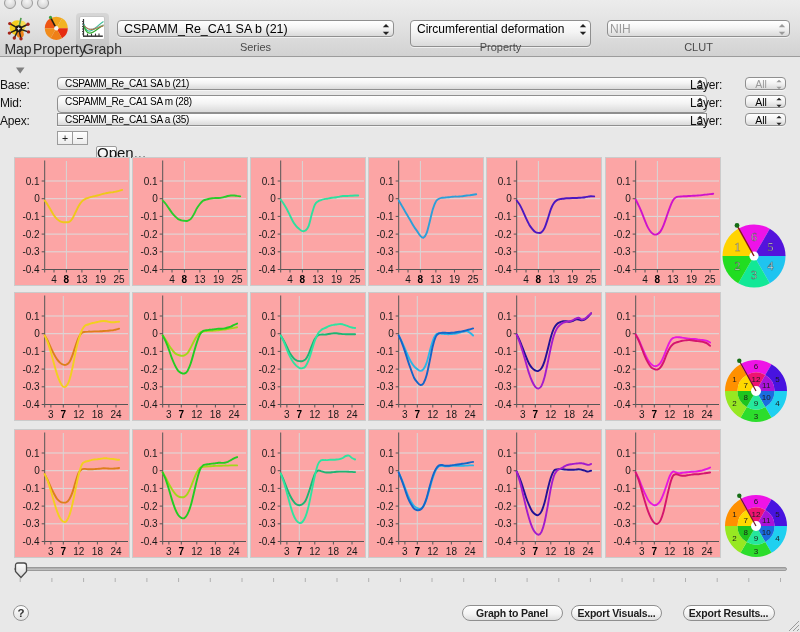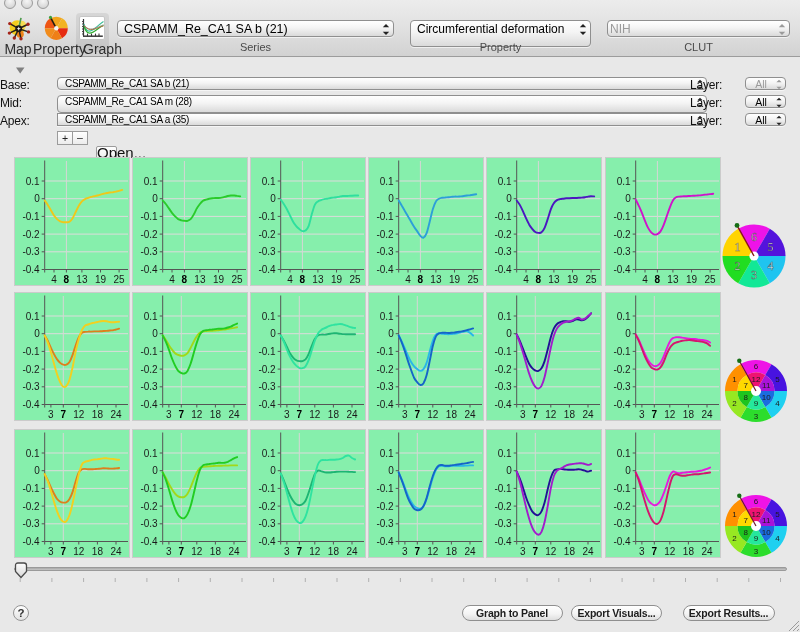--- a/index.html
+++ b/index.html
@@ -4,21 +4,21 @@
 *{-webkit-font-smoothing:antialiased}
 body{width:800px;height:632px;font-family:"Liberation Sans",sans-serif;background:#e8e8e8;position:relative;overflow:hidden}
 .titlebar{position:absolute;left:0;top:0;width:800px;height:57px;background:linear-gradient(180deg,#ececec 0%,#e2e2e2 45%,#d2d2d2 100%);border-bottom:1px solid #9c9c9c;box-sizing:border-box}
 .tl{position:absolute;width:10px;height:10px;border-radius:50%;top:-3px;border:1px solid #9b9b9b;background:radial-gradient(circle at 50% 30%,#f6f6f6,#cccccc)}
 .wtitle{position:absolute;top:2.5px;left:0;width:800px;text-align:center;font-size:11px;letter-spacing:-0.2px;color:#7b7b7b}
 .tbl{position:absolute;font-size:14px;color:#2d2d2d;text-align:center}
 .pop{position:absolute;background:linear-gradient(180deg,#ffffff 0%,#f4f4f4 45%,#dadada 100%);border:1px solid #8f8f8f;box-shadow:0 1px 0 rgba(255,255,255,0.6);box-sizing:border-box}
 .pt{position:absolute;top:0;white-space:nowrap;overflow:hidden}
 .lbl{position:absolute;font-size:11px;color:#4a4a4a}
 .flbl{position:absolute;font-size:12px;letter-spacing:-0.2px;color:#111;}
-.chart{position:absolute;width:116px;height:129px;background:#86efac;border:1px solid #cbcbcb;box-sizing:border-box}
+.chart{position:absolute;width:116px;height:129px;background:#fca5a5;border:1px solid #cbcbcb;box-sizing:border-box}
 .btn{position:absolute;height:15.5px;border:1px solid #8f8f8f;border-radius:8px;background:linear-gradient(180deg,#ffffff,#f4f4f4 55%,#dedede);font-size:10.5px;font-weight:bold;color:#1d1d1d;text-align:center;line-height:14px;box-sizing:border-box;letter-spacing:-0.2px}
 .sbtn{position:absolute;height:14px;border:1px solid #9b9b9b;background:linear-gradient(180deg,#ffffff,#ececec);font-size:10.5px;color:#222;text-align:center;box-sizing:border-box}
 </style></head><body>
 <div class="titlebar">
     <div class="tl" style="left:4.2px"></div>
     <div class="tl" style="left:20.5px"></div>
     <div class="tl" style="left:36.8px"></div>
     <div style="position:absolute;left:76px;top:13px;width:33px;height:39px;background:rgba(0,0,0,0.07);border-radius:4px"></div>
     <div style="position:absolute;left:3px;top:13px"><svg width="32" height="30" viewBox="0 0 32 30">
         <circle cx="14.2" cy="14.7" r="7.5" fill="#f2cd1d"></circle>

